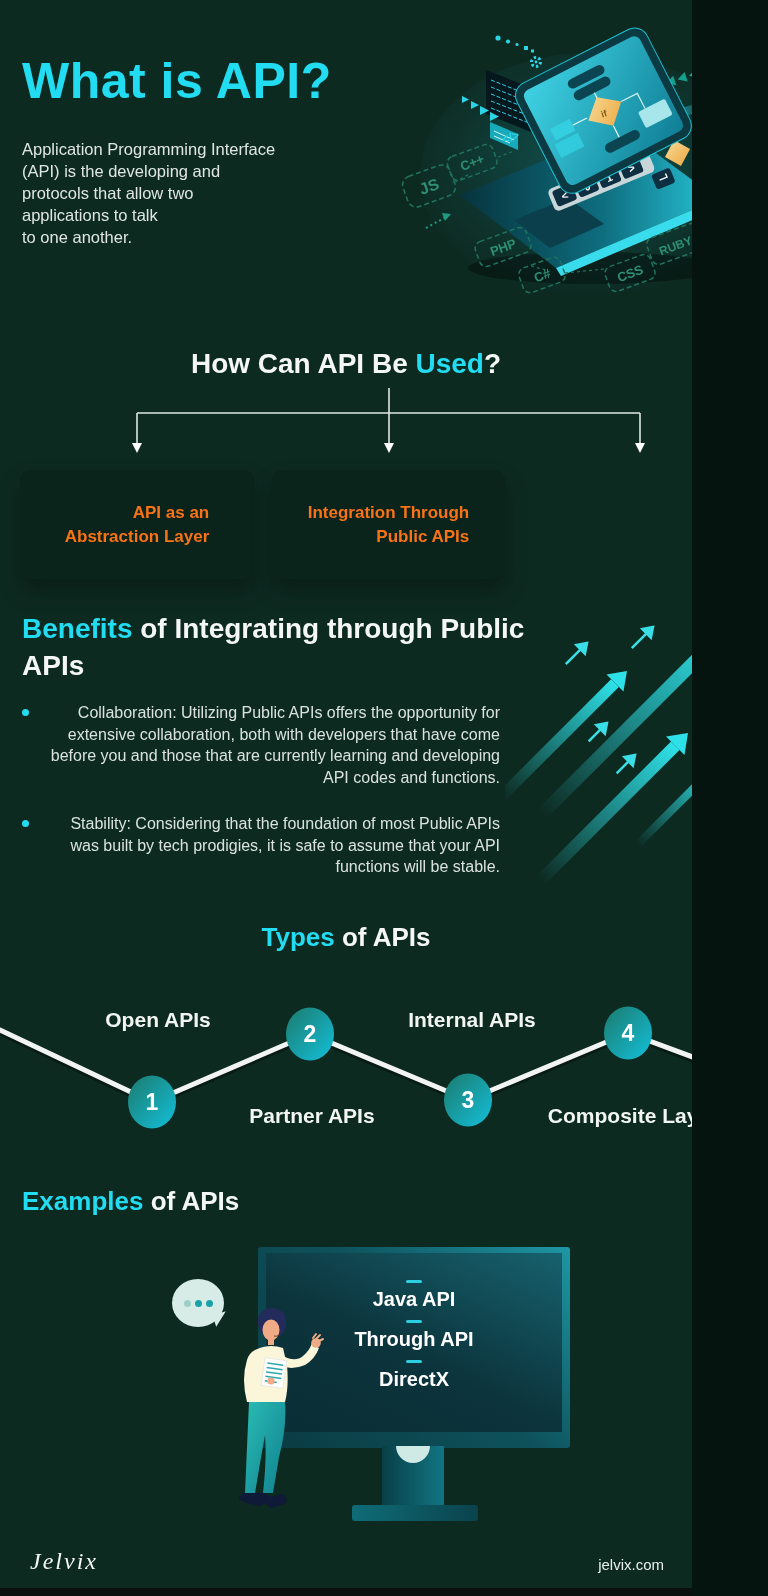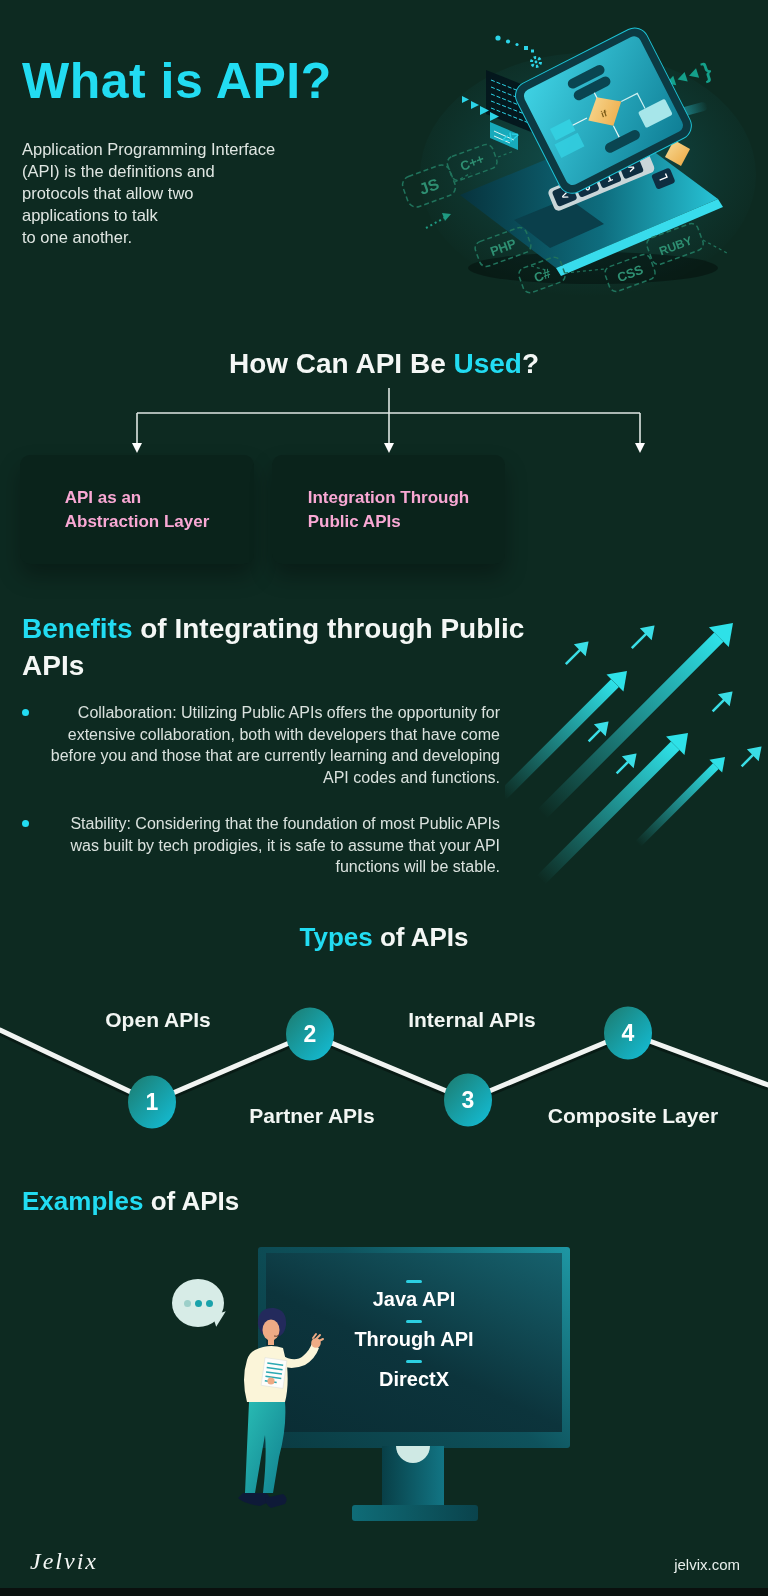--- a/index.html
+++ b/index.html
@@ -1,31 +1,31 @@
 <!DOCTYPE html>
 <html><head>
 <meta charset="utf-8">
 <style>
   html,body{margin:0;padding:0;background:#06140f;}
-  .poster{position:relative;width:768px;height:1596px;background:#0d2a21;overflow:hidden;
+  .poster{position:relative;width:692px;height:1596px;background:#0d2a21;overflow:hidden;
           font-family:"Liberation Sans",sans-serif;color:#f2f6f4;}
   .accent{color:#22dcf2;}
   .white{color:#f4f7f5;}
 
   .title{position:absolute;left:22px;top:52px;font-size:50px;font-weight:800;color:#22dcf2;letter-spacing:.5px;}
   .intro-text{position:absolute;left:22px;top:138px;width:350px;font-size:16.5px;line-height:22px;
               color:#dfe6e2;white-space:pre-line;}
 
   .laptop-svg{position:absolute;left:398px;top:10px;width:368px;height:294px;}
 
   .usage-heading{position:absolute;left:0;top:348px;width:100%;text-align:center;font-size:28px;font-weight:800;}
   .usage-connector{position:absolute;left:0;top:385px;}
-  .usage-box{position:absolute;top:455px;height:109px;background:#0a231b;border-radius:10px;
+  .usage-box{position:absolute;top:470px;height:109px;background:#0a231b;border-radius:10px;
              box-shadow:0 12px 22px rgba(0,0,0,.30);display:flex;align-items:center;justify-content:center;
-             text-align:left;font-size:17px;font-weight:700;line-height:24px;color:#f9a8d4;}
+             text-align:right;font-size:17px;font-weight:700;line-height:24px;color:#f97316;}
   .box1{left:20px;width:234px;} .box2{left:272px;width:233px;} .box3{left:524px;width:232px;}
 
   .benefits-heading{position:absolute;left:22px;top:610px;width:520px;font-size:28px;line-height:37px;font-weight:800;}
   .benefits-list{position:absolute;left:22px;top:702px;width:478px;list-style:none;margin:0;padding:0;text-align:right;}
   .benefits-list li{position:relative;padding-left:22px;margin-bottom:25px;font-size:16px;line-height:21.5px;color:#dae2de;}
   .benefits-list li::before{content:"";position:absolute;left:0;top:7px;width:7px;height:7px;border-radius:50%;background:#22dcf2;}
   .arrows-svg{position:absolute;left:505px;top:585px;width:263px;height:320px;}
 
   .types-heading{position:absolute;left:0;top:922px;width:100%;text-align:center;font-size:26px;font-weight:800;}
   .types-svg{position:absolute;left:0;top:990px;width:768px;height:160px;}
@@ -61,21 +61,21 @@
   .footer-site{position:absolute;right:28px;top:1556px;font-size:15px;color:#e8efec;}
   .bottom-bar{position:absolute;left:0;bottom:0;width:100%;height:8px;background:#0a100e;}
 </style>
 </head>
 <body>
 
 <div class="poster">
 
   <div class="title">What is API?</div>
   <div class="intro-text">Application Programming Interface
-(API) is the definitions and
+(API) is the developing and
 protocols that allow two
 applications to talk
 to one another.</div>
 
   <svg class="laptop-svg" viewBox="0 0 368 294">
     <defs>
       <radialGradient id="glow" cx="50%" cy="45%" r="55%">
         <stop offset="0%" stop-color="#1db5c9" stop-opacity="0.28"></stop>
         <stop offset="70%" stop-color="#1db5c9" stop-opacity="0.07"></stop>
         <stop offset="100%" stop-color="#1db5c9" stop-opacity="0"></stop>

